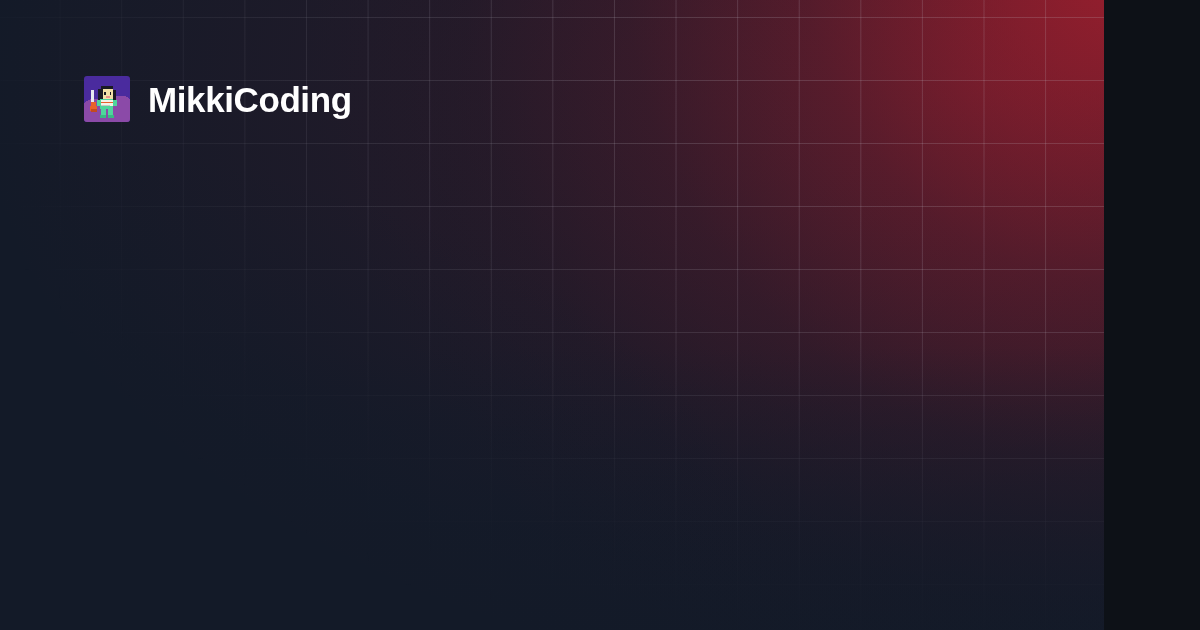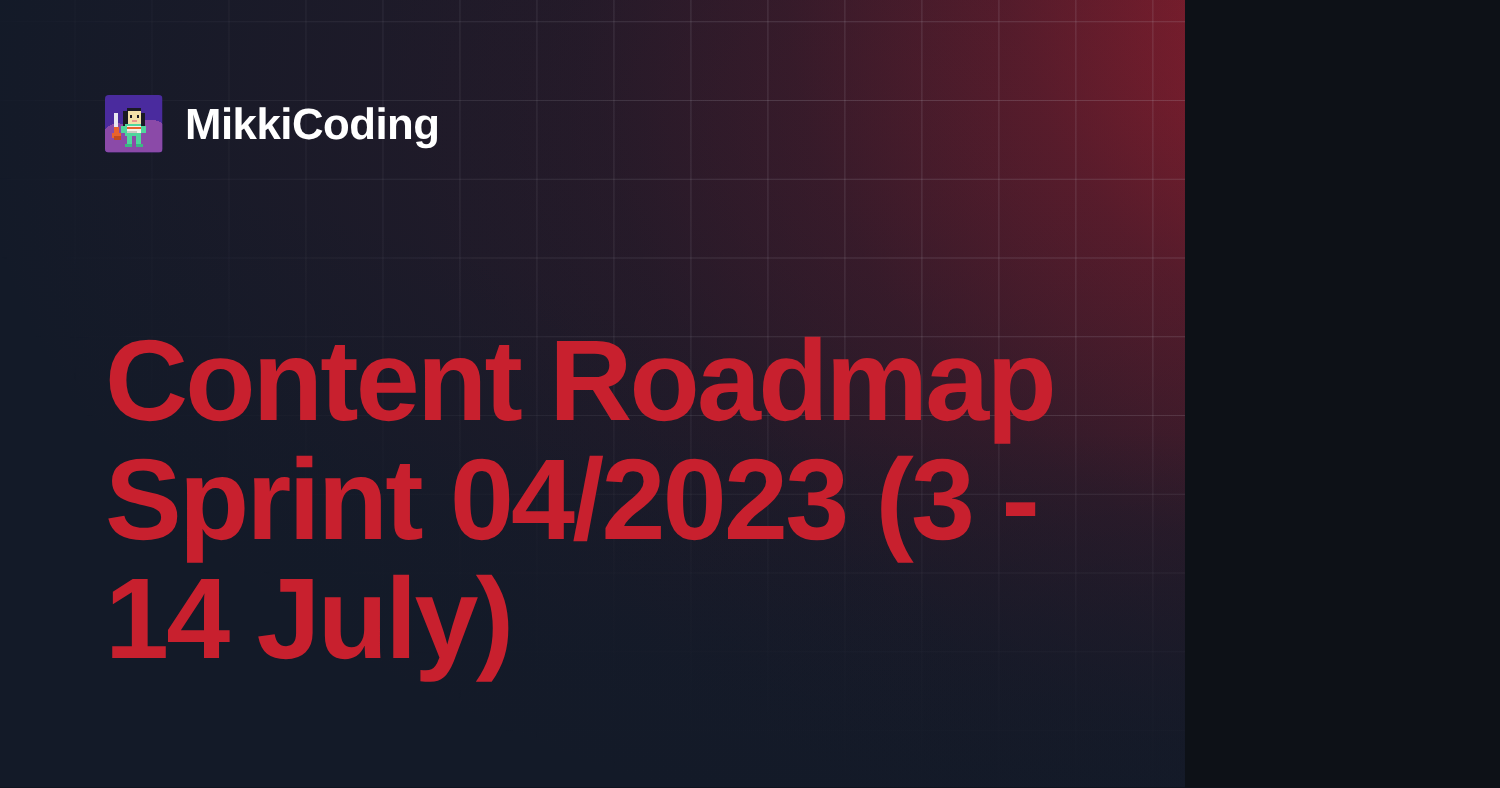--- a/index.html
+++ b/index.html
@@ -5,21 +5,21 @@
 <style>
   html, body {
     margin: 0;
     padding: 0;
     background: #0d1117;
   }
   * { box-sizing: border-box; }
 
   .og-card {
     position: relative;
-    width: 948px;
+    width: 1104px;
     height: 630px;
     overflow: hidden;
     background: #131a28;
     font-family: "Liberation Sans", sans-serif;
   }
 
   
   .bg-base {
     position: absolute;
     inset: 0;
@@ -178,16 +178,15 @@
           <rect x="12" y="20" width="6" height="1" fill="#c8c8c0"></rect>
           <rect x="12" y="23" width="3" height="5" fill="#4fd69c"></rect>
           <rect x="17" y="23" width="3" height="5" fill="#4fd69c"></rect>
           <rect x="11" y="27" width="4" height="2" fill="#3ab884"></rect>
           <rect x="17" y="27" width="4" height="2" fill="#3ab884"></rect>
         </svg>
       </span>
       <span class="brand-name">MikkiCoding</span>
     </div>
 
-    <h1 class="headline">Content Roadmap Sprint 04/2023 (3 - 14 July)</h1>
 
   </div>
 </div>
 
 </body></html>

